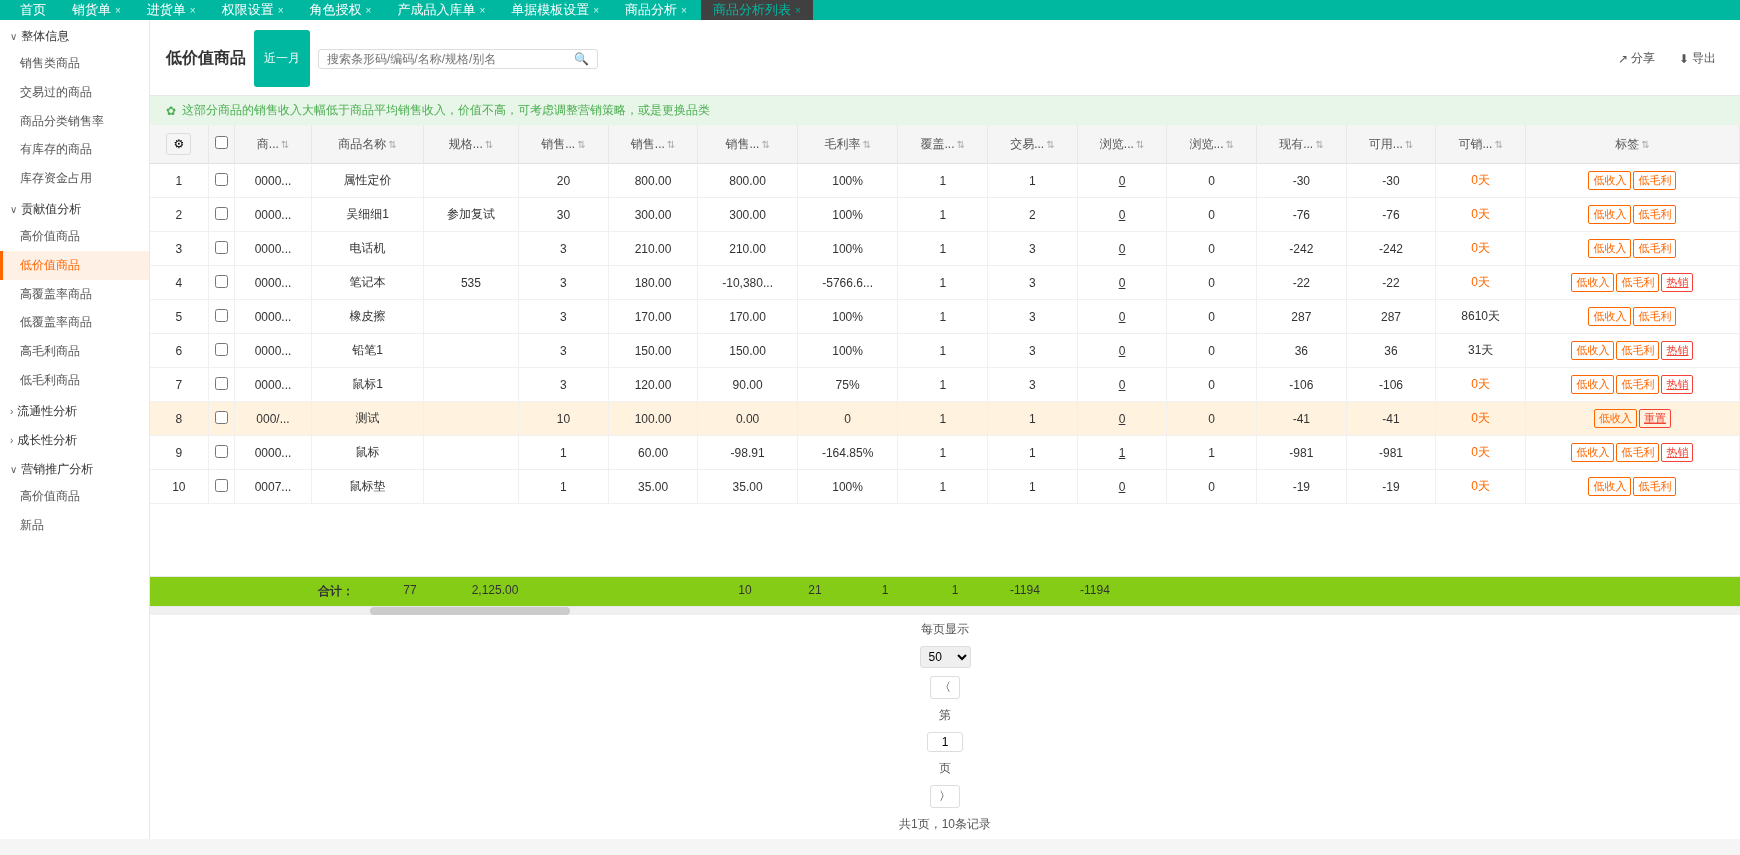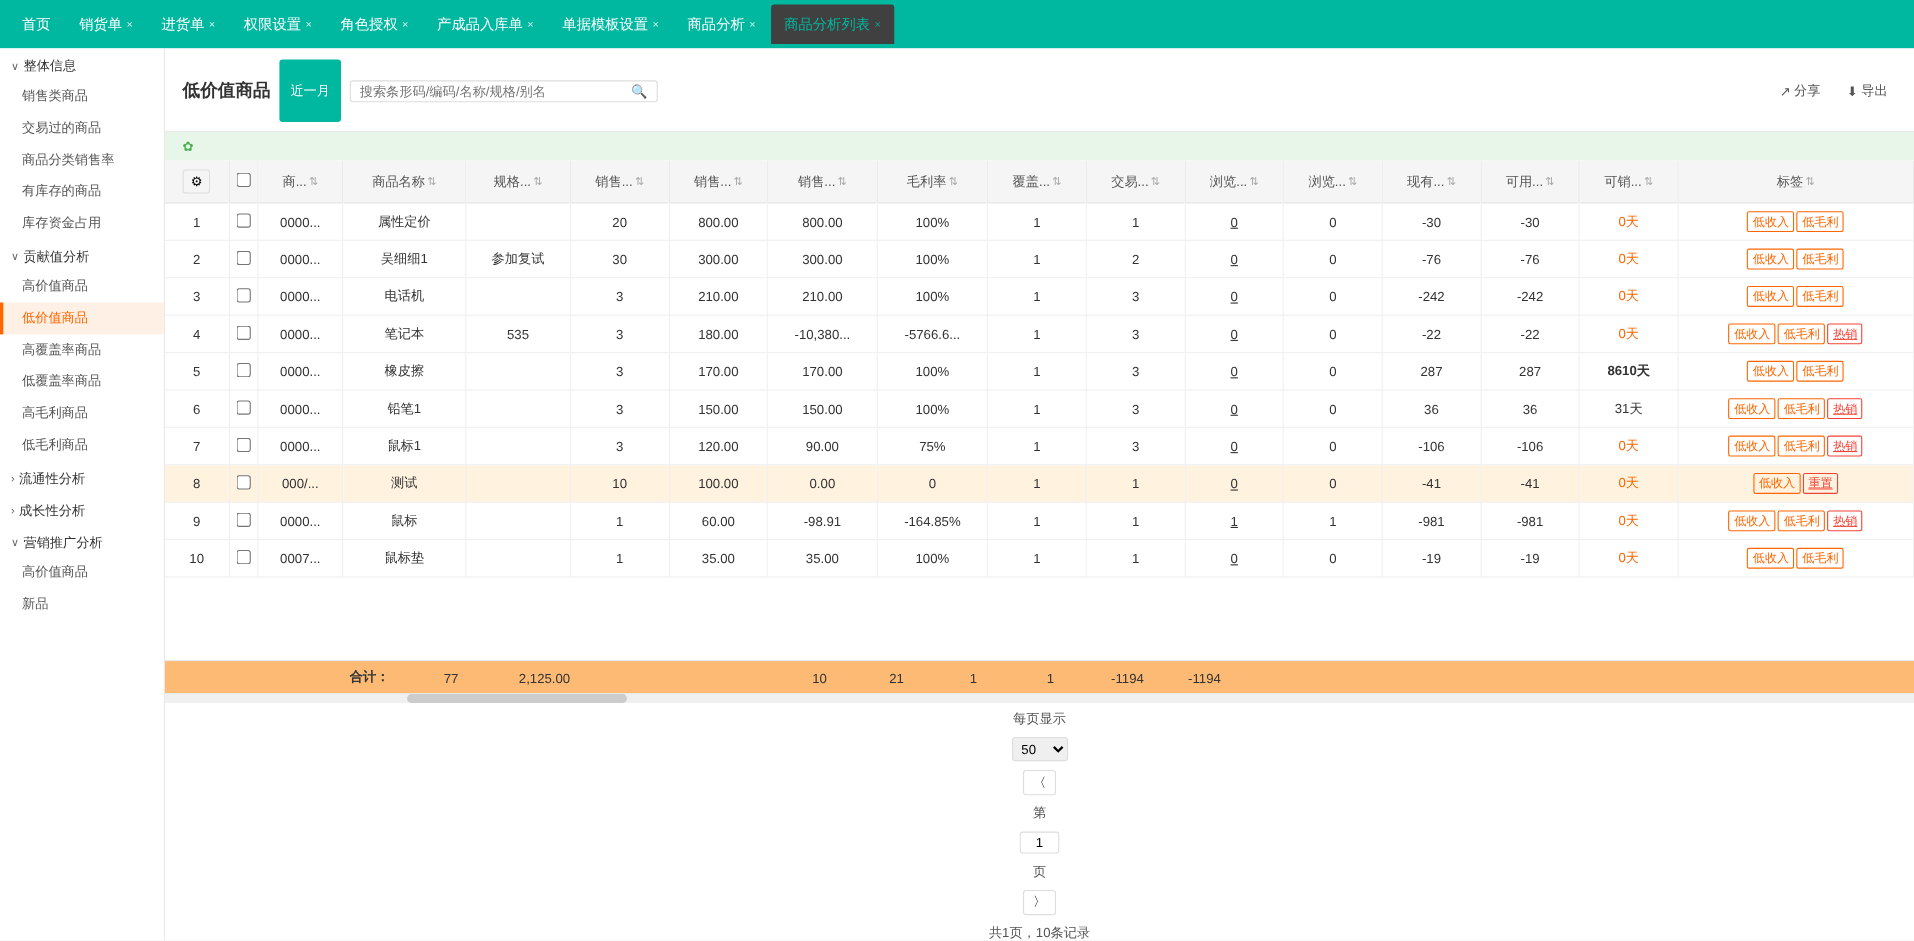--- a/index.html
+++ b/index.html
@@ -3,21 +3,21 @@
   <meta charset="utf-8">
   <style>
     * { box-sizing: border-box; margin: 0; padding: 0; }
     body { font-family: 'Microsoft YaHei', Arial, sans-serif; font-size: 12px; background: #f5f5f5; color: #333; height: 855px; overflow: hidden; }
     
     
     .top-nav {
       display: flex;
       align-items: center;
       background: #00b8a0;
-      height: 44px;
+      height: 20px;
       padding: 0 8px;
       gap: 2px;
     }
     .nav-item {
       color: #fff;
       padding: 4px 12px;
       cursor: pointer;
       font-size: 13px;
       white-space: nowrap;
       border-radius: 3px 3px 0 0;
@@ -198,24 +198,24 @@
     
     .underline-link { text-decoration: underline; color: #333; cursor: pointer; }
     
     
     .footer {
       background: #fff;
       border-top: 1px solid #e8e8e8;
     }
     .totals-row {
       display: flex;
-      align-items: flex-end;
+      align-items: flex-start;
       padding: 6px 0;
       border-bottom: 1px solid #e8e8e8;
-      background: #fdba74;
+      background: #84cc16;
     }
     .total-label {
       width: 220px;
       text-align: right;
       padding-right: 16px;
       font-weight: bold;
       font-size: 12px;
       color: #333;
       flex-shrink: 0;
     }
@@ -403,20 +403,21 @@
         </div>
         <div class="action-btn">
           <span>⬇</span>
           <span>导出</span>
         </div>
       </div>
     </div>
 
     <div class="warning-bar">
       <span>✿</span>
+      <span>这部分商品的销售收入大幅低于商品平均销售收入，价值不高，可考虑调整营销策略，或是更换品类</span>
     </div>
 
     <div class="table-container">
       <table>
         <thead>
           <tr>
             <th><button class="gear-btn">⚙</button></th>
             <th><input type="checkbox" style=""></th>
             <th>
                 <div class="col-header">
@@ -597,21 +598,21 @@
     <td>3</td>
     <td>170.00</td>
     <td>170.00</td>
     <td>100%</td>
     <td>1</td>
     <td>3</td>
     <td><span class="underline-link">0</span></td>
     <td>0</td>
     <td>287</td>
     <td>287</td>
-    <td style="color:#333;font-weight:bold;">8610天</td>
+    <td style="color:#333;">8610天</td>
     <td><span class="tag tag-orange">低收入</span><span class="tag tag-orange">低毛利</span></td>
   </tr>
             <tr>
     <td>6</td>
     <td class="checkbox-cell"><input type="checkbox" style=""></td>
     <td>0000...</td>
     <td>铅笔1</td>
     <td></td>
     <td>3</td>
     <td>150.00</td>

